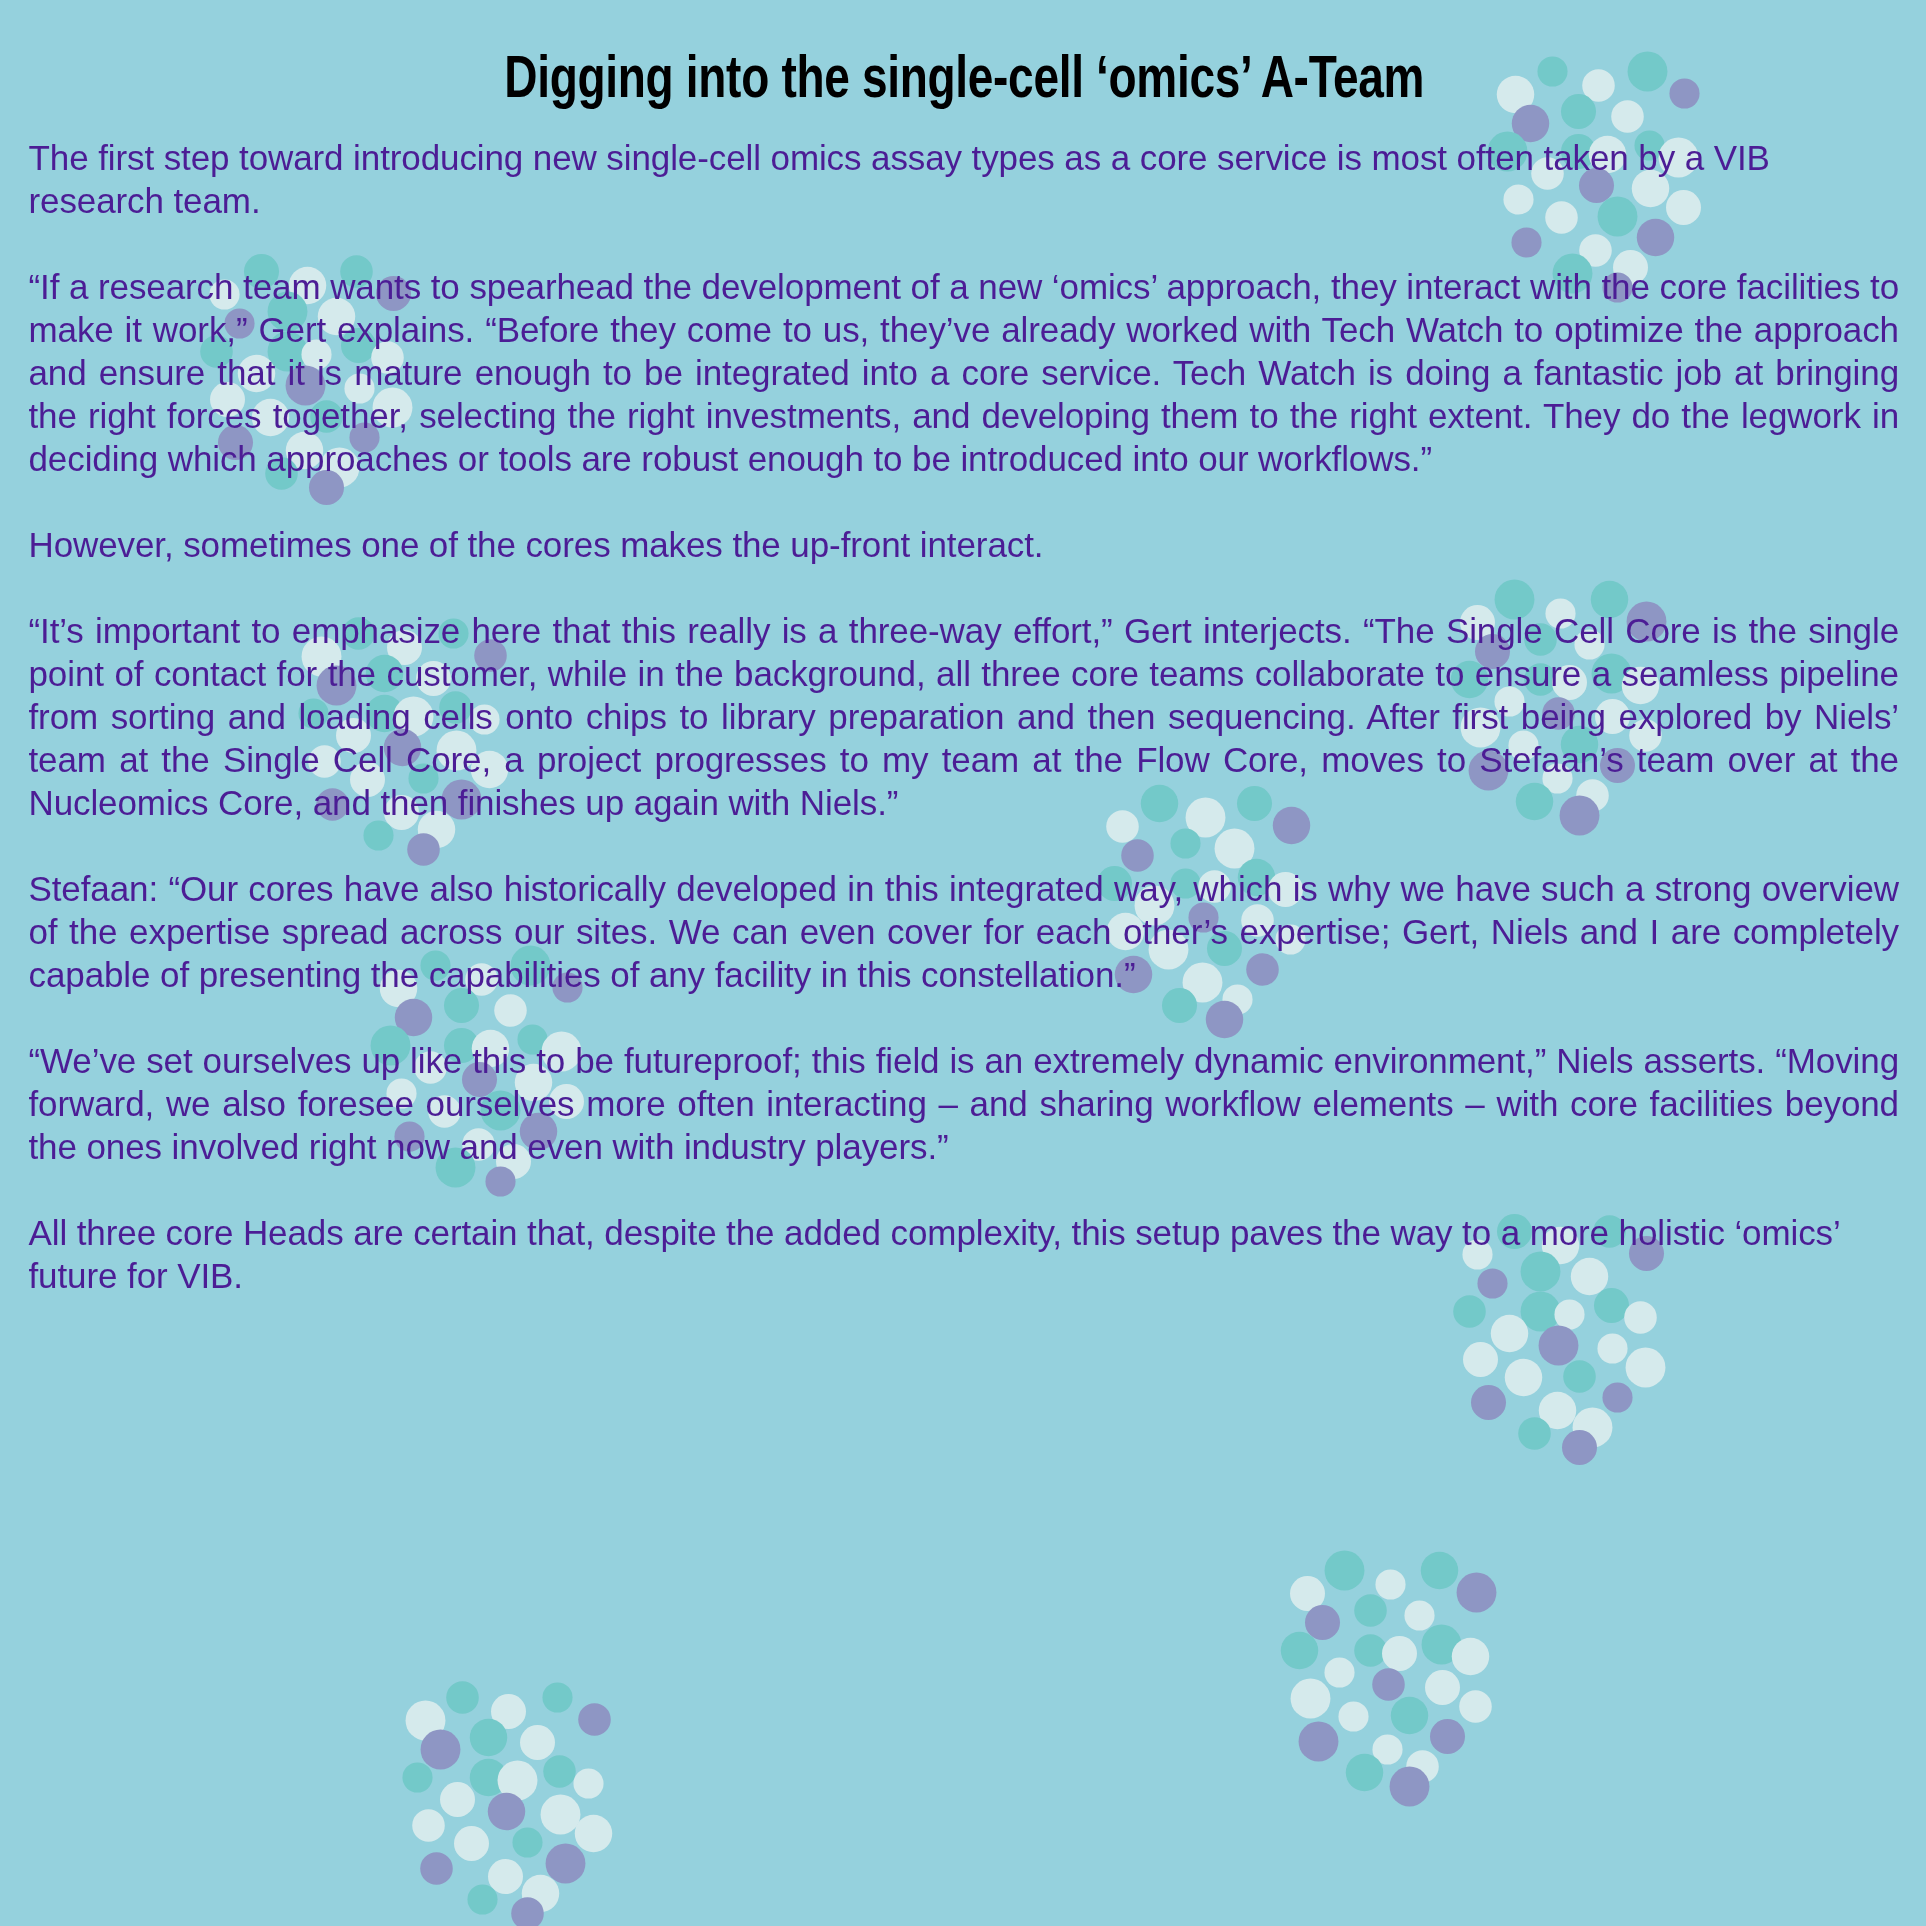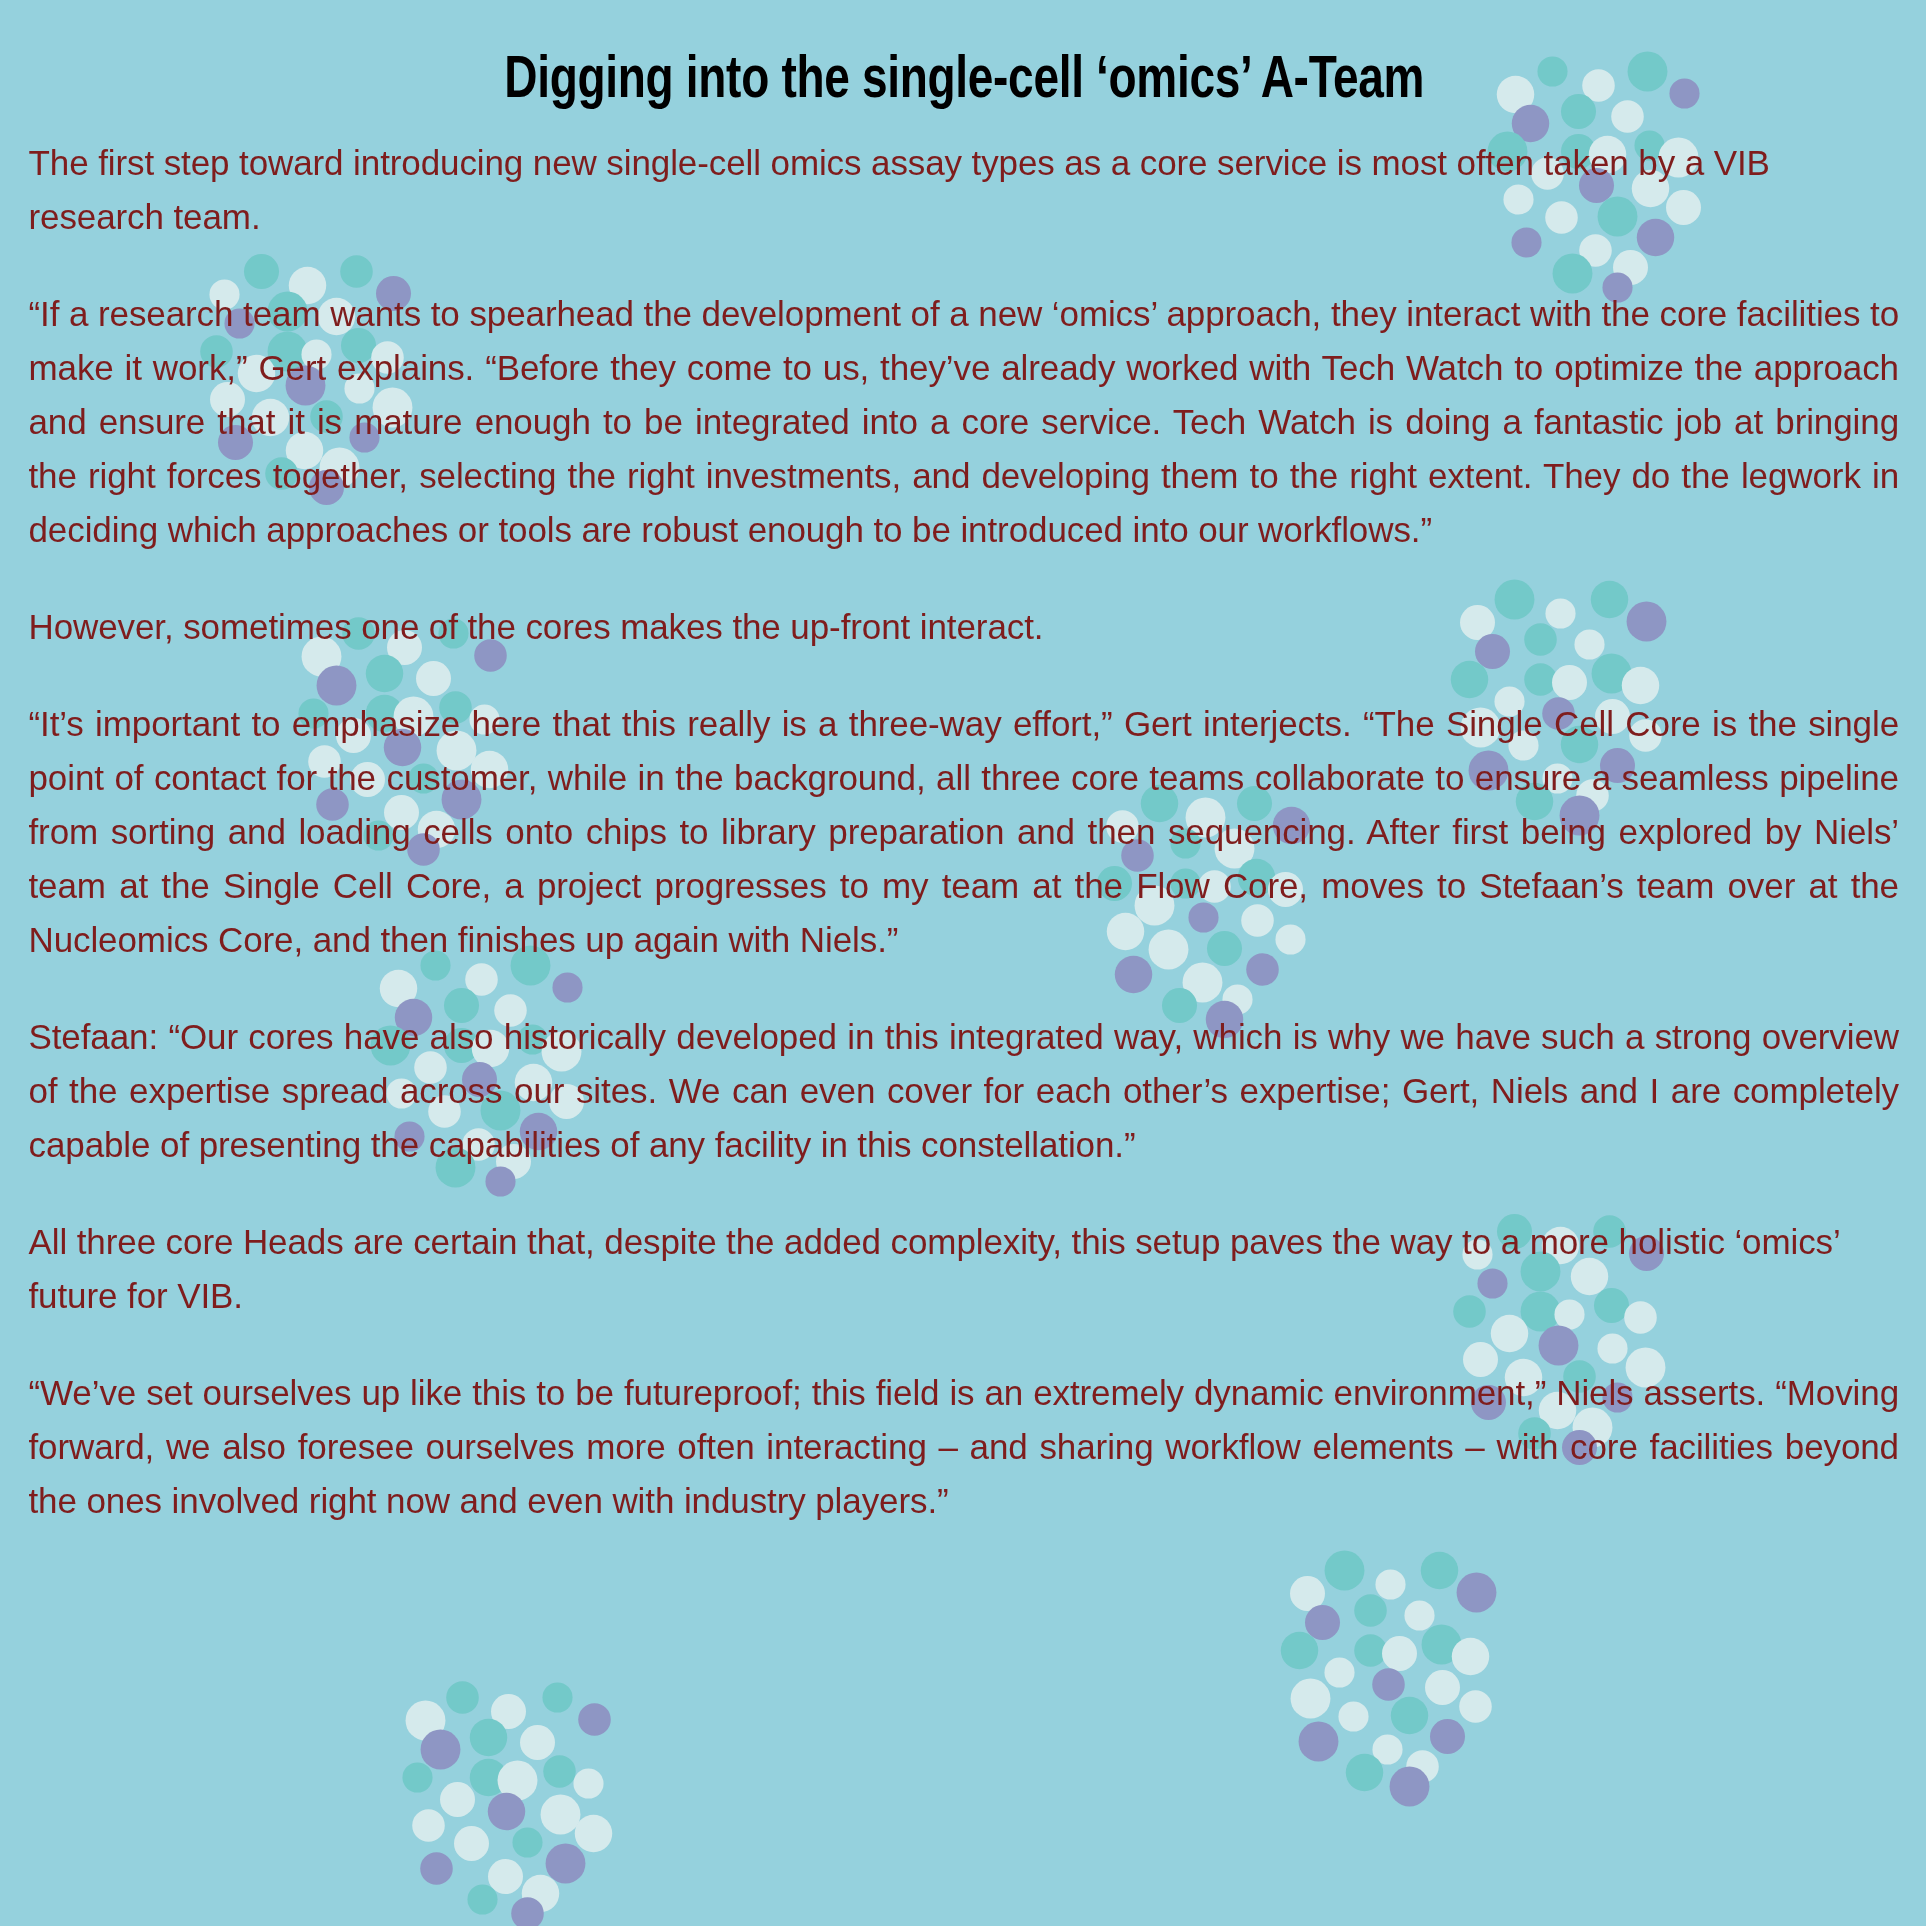--- a/index.html
+++ b/index.html
@@ -73,22 +73,22 @@
   }
 
   .body-copy {
     margin-top: 21px;
   }
 
   p.para {
     margin: 0 0 43px 0;
     font-family: "Liberation Sans", sans-serif;
     font-size: 35px;
-    line-height: 54px;
-    color: #7f1d1d;
+    line-height: 43px;
+    color: #4c1d95;
     text-align: justify;
     text-justify: inter-word;
     letter-spacing: -0.1px;
     word-spacing: 0px;
   }
   p.para:last-child { margin-bottom: 0; }
   p.para.nojustify { text-align: left; }
 </style>
 </head>
 <body>
@@ -353,19 +353,19 @@
   <div id="content">
 
     <h1 id="page-title">Digging into the single-cell ‘omics’ A-Team</h1>
 
     <div class="body-copy">
       <p class="para nojustify">The first step toward introducing new single-cell omics assay types as a core service is most often taken by a VIB research team.</p>
       <p class="para">“If a research team wants to spearhead the development of a new ‘omics’ approach, they interact with the core facilities to make it work,” Gert explains. “Before they come to us, they’ve already worked with Tech Watch to optimize the approach and ensure that it is mature enough to be integrated into a core service. Tech Watch is doing a fantastic job at bringing the right forces together, selecting the right investments, and developing them to the right extent. They do the legwork in deciding which approaches or tools are robust enough to be introduced into our workflows.”</p>
       <p class="para nojustify">However, sometimes one of the cores makes the up-front interact.</p>
       <p class="para">“It’s important to emphasize here that this really is a three-way effort,” Gert interjects. “The Single Cell Core is the single point of contact for the customer, while in the background, all three core teams collaborate to ensure a seamless pipeline from sorting and loading cells onto chips to library preparation and then sequencing. After first being explored by Niels’ team at the Single Cell Core, a project progresses to my team at the Flow Core, moves to Stefaan’s team over at the Nucleomics Core, and then finishes up again with Niels.”</p>
       <p class="para">Stefaan: “Our cores have also historically developed in this integrated way, which is why we have such a strong overview of the expertise spread across our sites. We can even cover for each other’s expertise; Gert, Niels and I are completely capable of presenting the capabilities of any facility in this constellation.”</p>
+      <p class="para">“We’ve set ourselves up like this to be futureproof; this field is an extremely dynamic environment,” Niels asserts. “Moving forward, we also foresee ourselves more often interacting – and sharing workflow elements – with core facilities beyond the ones involved right now and even with industry players.”</p>
       <p class="para nojustify">All three core Heads are certain that, despite the added complexity, this setup paves the way to a more holistic ‘omics’ future for VIB.</p>
-      <p class="para">“We’ve set ourselves up like this to be futureproof; this field is an extremely dynamic environment,” Niels asserts. “Moving forward, we also foresee ourselves more often interacting – and sharing workflow elements – with core facilities beyond the ones involved right now and even with industry players.”</p>
     </div>
 
   </div>
 </div>
 
 
 </body></html>

